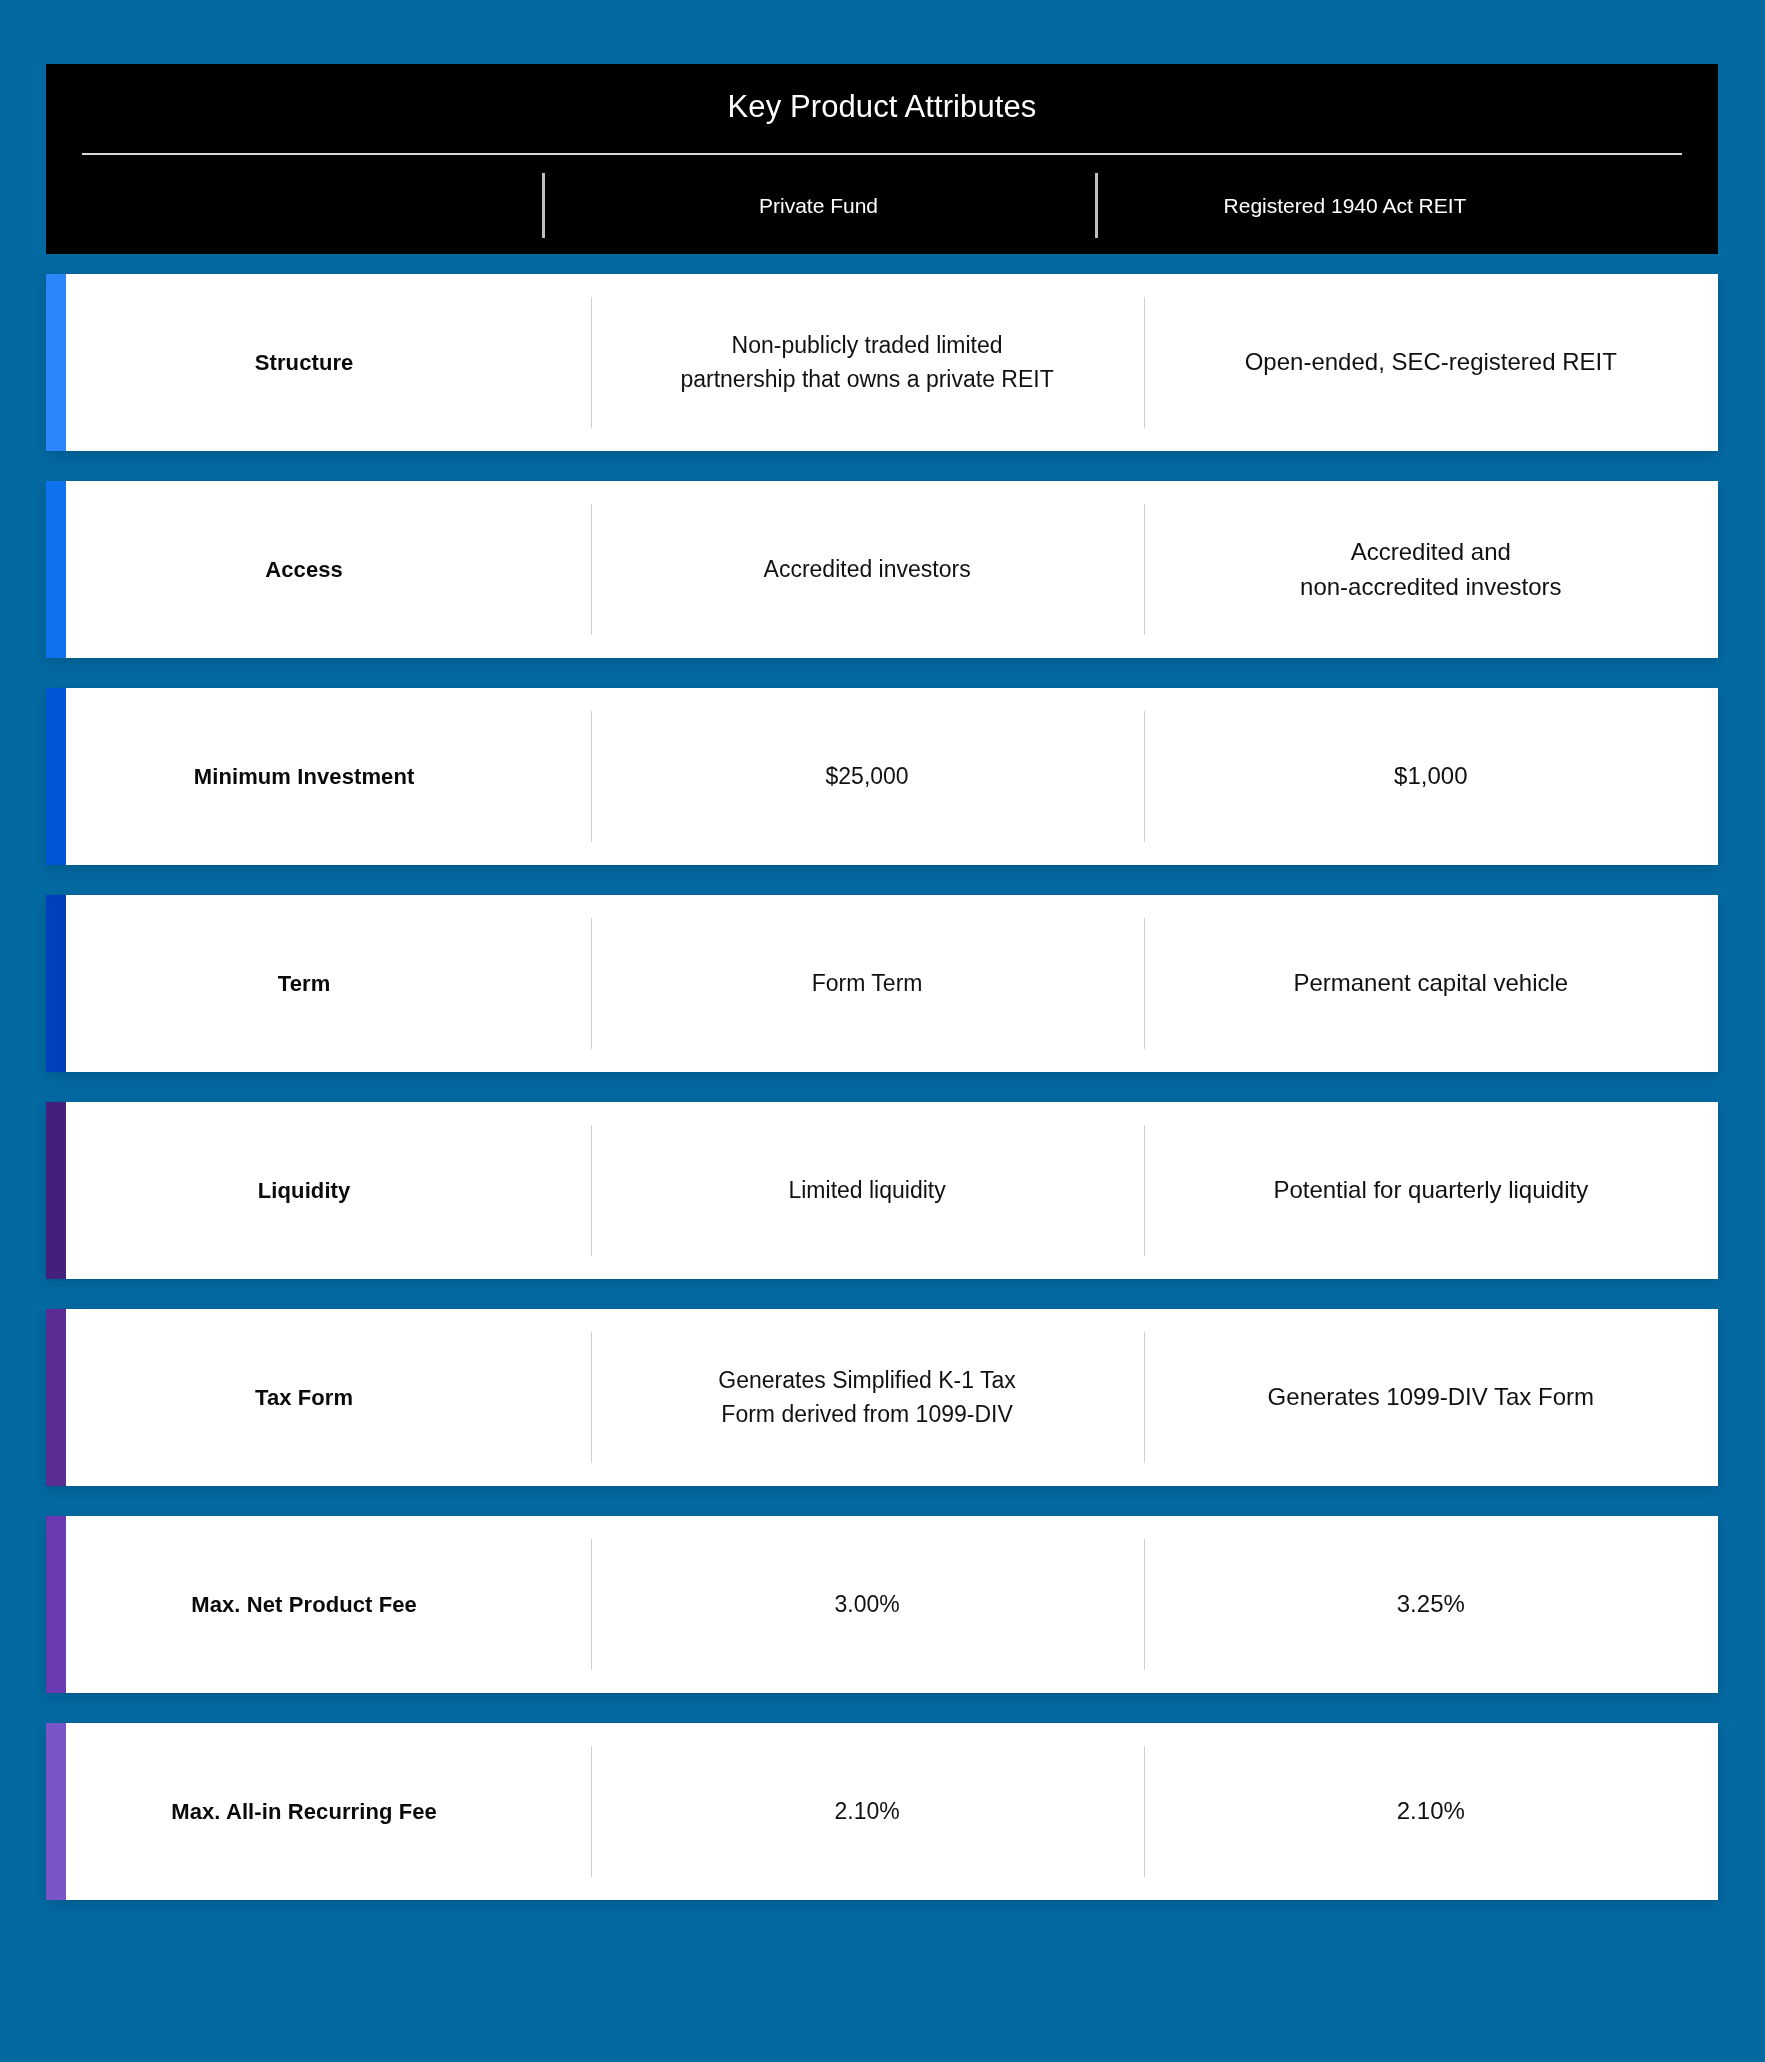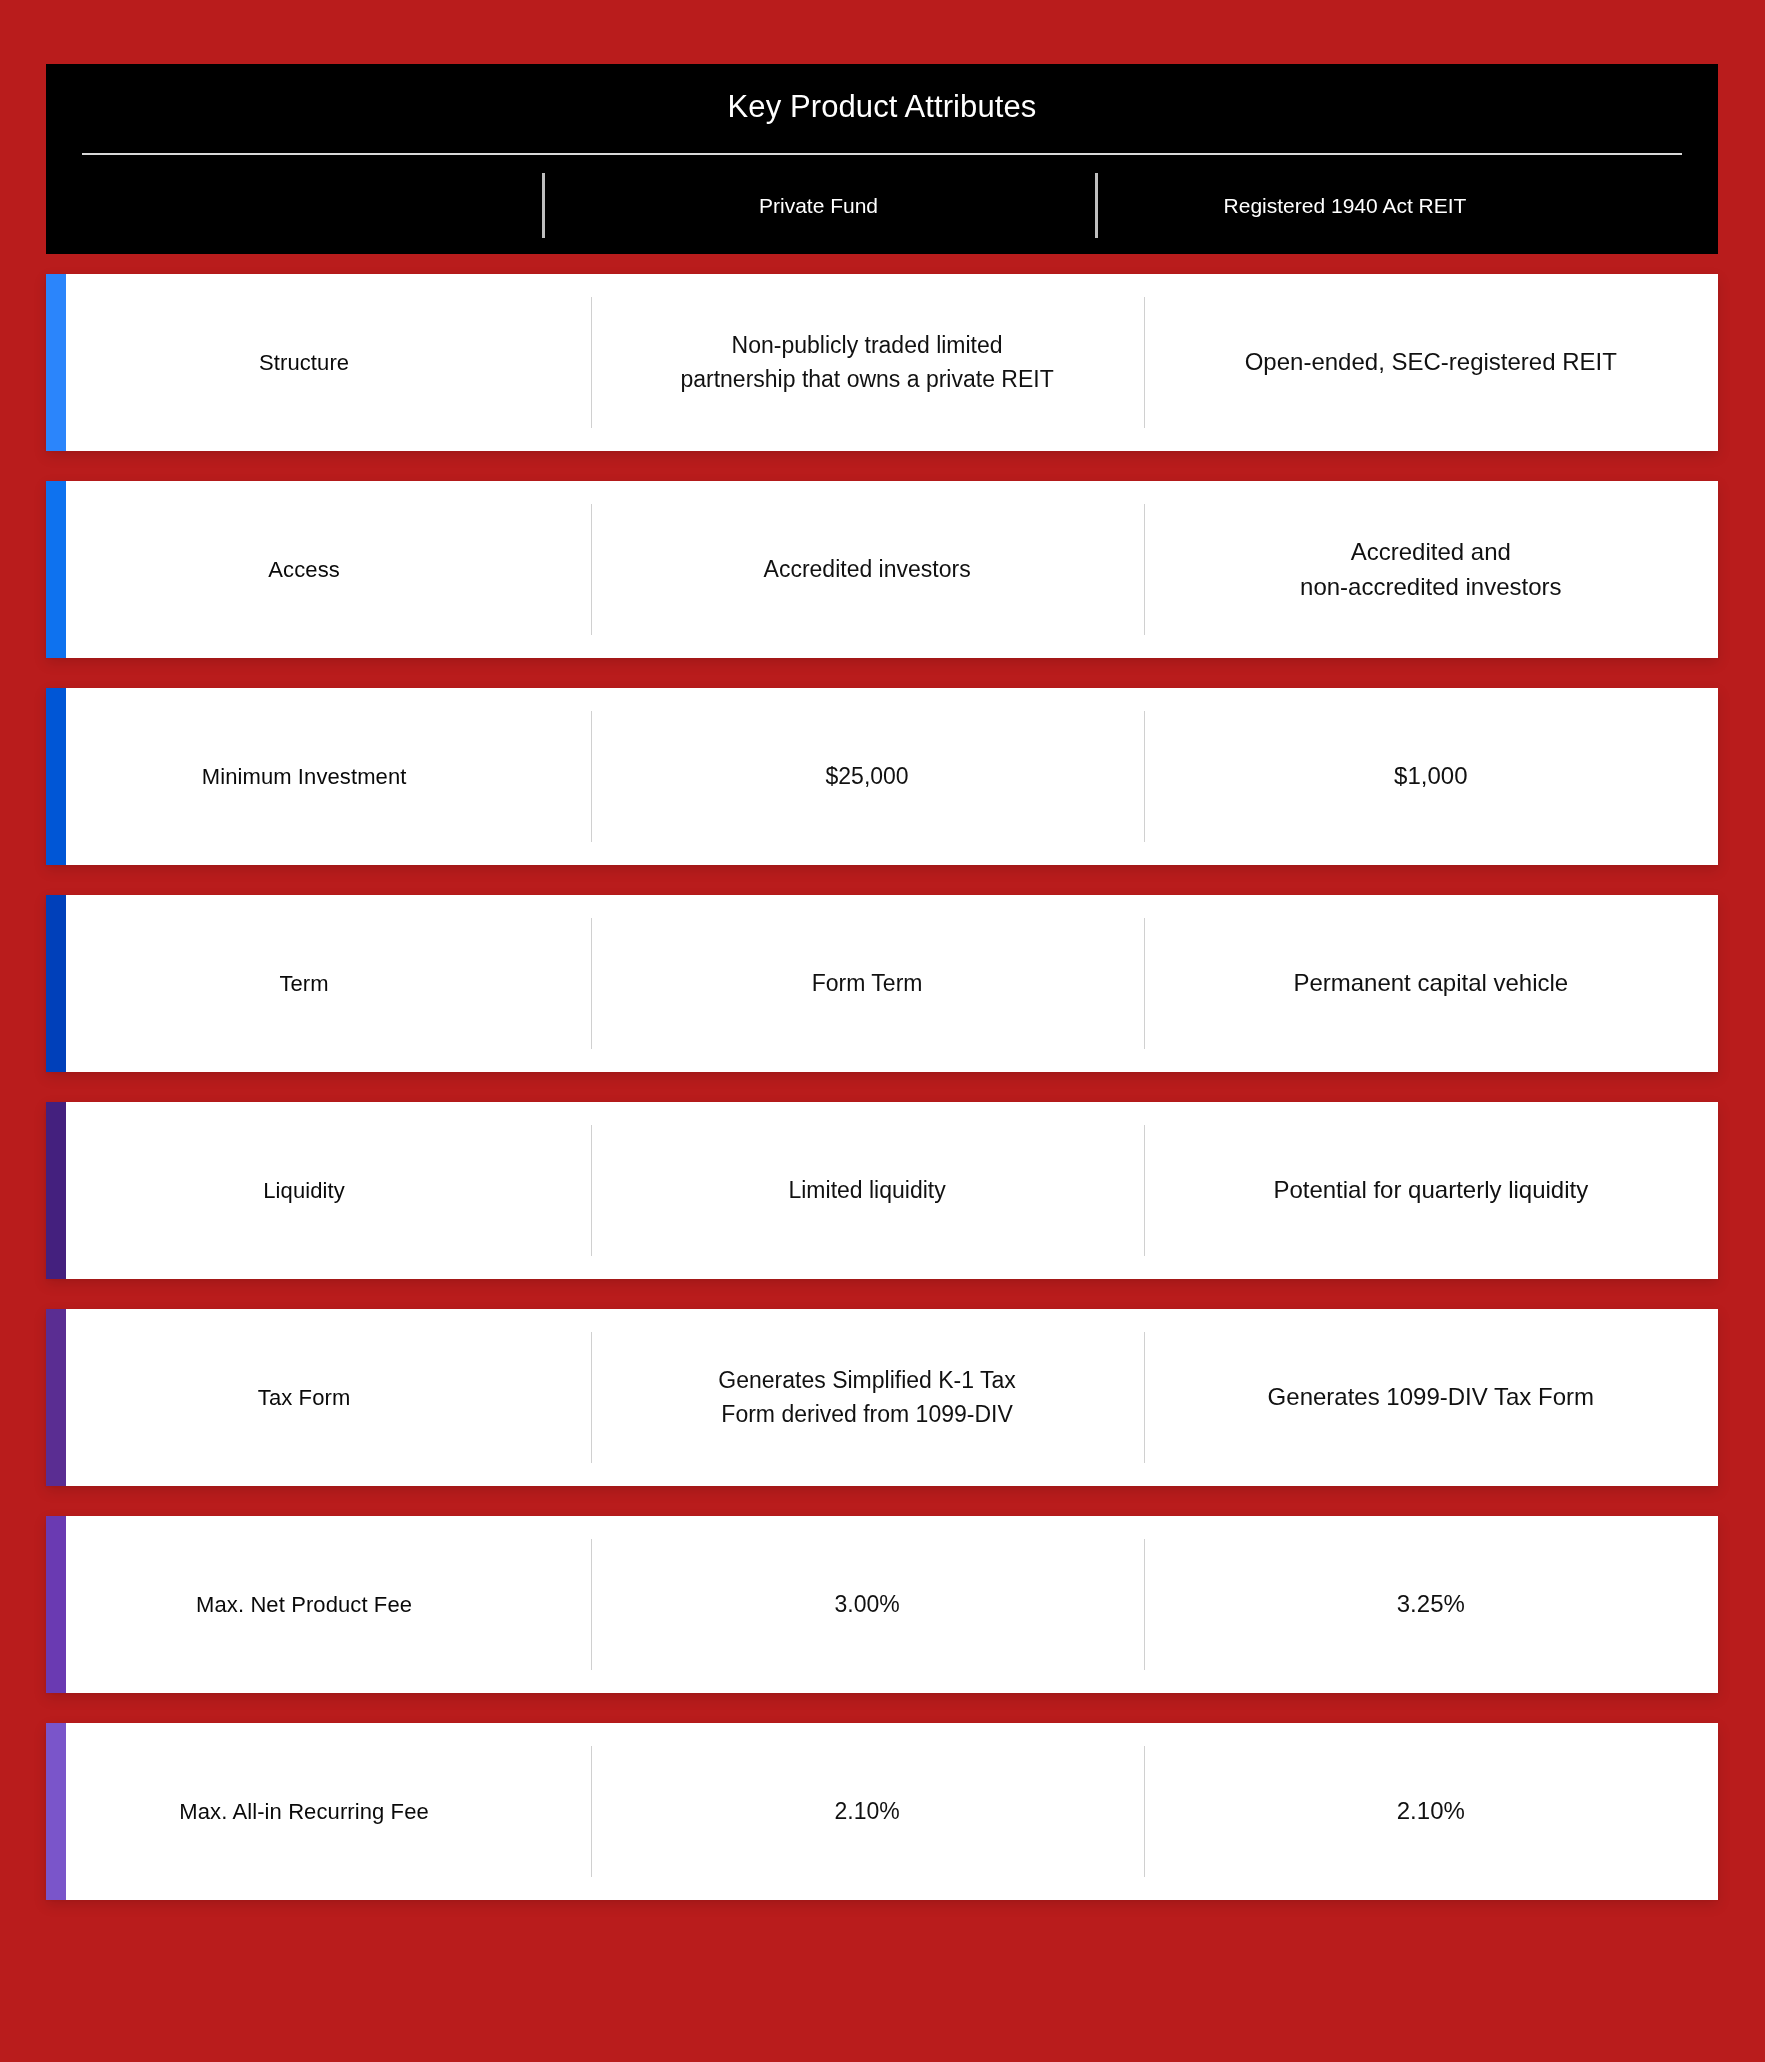--- a/index.html
+++ b/index.html
@@ -9,21 +9,21 @@
     height: 2062px;
     background: #ffffff;
     font-family: "Liberation Sans", "DejaVu Sans", sans-serif;
     -webkit-font-smoothing: antialiased;
   }
 
   #page {
     position: relative;
     width: 1765px;
     height: 2062px;
-    background: #b91c1c;
+    background: #0369a1;
     overflow: hidden;
   }
 
   
   .table-header {
     position: absolute;
     left: 46px;
     top: 64px;
     width: 1672px;
     height: 190px;
@@ -127,21 +127,21 @@
     text-align: center;
     position: relative;
     padding: 0 12.5px;
     line-height: 1.45;
   }
 
   .cell-label {
     width: 477px;
     flex: 0 0 477px;
     font-size: 22px;
-    font-weight: 400;
+    font-weight: 700;
     color: #0a0a0a;
     letter-spacing: 0.1px;
   }
 
   .cell-fund {
     width: 553px;
     flex: 0 0 553px;
     font-size: 23px;
     font-weight: 400;
     color: #111111;

